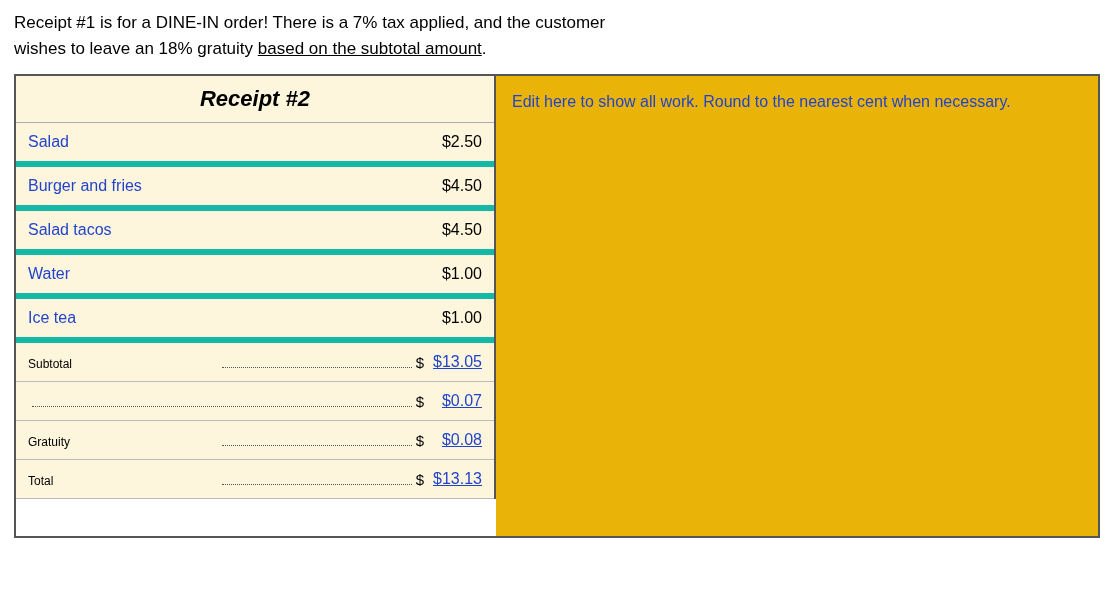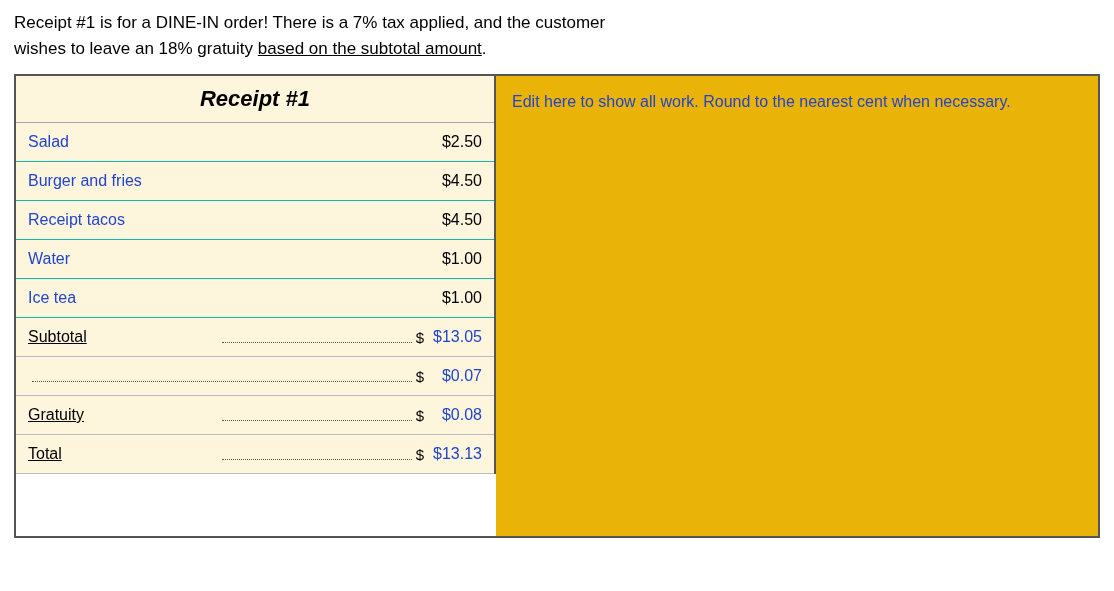--- a/index.html
+++ b/index.html
@@ -38,21 +38,21 @@
       padding: 10px 8px;
       border-bottom: 1px solid #aaa;
       background: #fdf5dc;
       color: #000;
     }
     .item-row {
       display: flex;
       flex-direction: row;
       justify-content: space-between;
       align-items: center;
-      border-bottom: 1px solid #14b8a6;
+      border-bottom: 6px solid #14b8a6;
       padding: 10px 12px;
       background: #fdf5dc;
     }
     .item-name {
       color: #2244cc;
       font-size: 16px;
     }
     .item-price {
       color: #000;
       font-size: 16px;
@@ -63,40 +63,40 @@
       display: flex;
       flex-direction: row;
       justify-content: space-between;
       align-items: flex-end;
       padding: 10px 12px;
       border-bottom: 1px solid #bbb;
       background: #fdf5dc;
     }
     .summary-label {
       color: #000;
-      font-size: 16px;
+      font-size: 12px;
       flex: 1;
       letter-spacing: 0;
-      text-decoration: underline;
     }
     .summary-dots {
       flex: 1;
       border-bottom: 1px dotted #555;
       margin: 0 4px 3px 4px;
     }
     .summary-dollar {
       color: #000;
       font-size: 15px;
       margin-right: 2px;
     }
     .summary-amount {
       color: #2244cc;
       font-size: 16px;
       min-width: 56px;
       text-align: right;
+      text-decoration: underline;
     }
     .edit-panel {
       flex: 1;
       padding: 14px 16px;
       background: #eab308;
       min-height: 460px;
     }
     .edit-instruction {
       color: #2244cc;
       font-size: 16px;
@@ -107,33 +107,33 @@
 <body>
 
 <p class="intro-text">
   <span>Receipt #1 is for a DINE-IN order! There is a 7% tax applied, and the customer</span><br>
   <span>wishes to leave an 18% gratuity </span><u>based on the subtotal amount</u>.
 </p>
 
 <div class="main-layout">
   <div class="receipt-panel">
     <div class="receipt-title">
-      <b><i>Receipt #1</i></b>
+      <b><i>Receipt #2</i></b>
     </div>
 
     <div class="item-row">
       <span class="item-name">Salad</span>
       <span class="item-price">$2.50</span>
     </div>
     <div class="item-row">
       <span class="item-name">Burger and fries</span>
       <span class="item-price">$4.50</span>
     </div>
     <div class="item-row">
-      <span class="item-name">Receipt tacos</span>
+      <span class="item-name">Salad tacos</span>
       <span class="item-price">$4.50</span>
     </div>
     <div class="item-row">
       <span class="item-name">Water</span>
       <span class="item-price">$1.00</span>
     </div>
     <div class="item-row">
       <span class="item-name">Ice tea</span>
       <span class="item-price">$1.00</span>
     </div>

